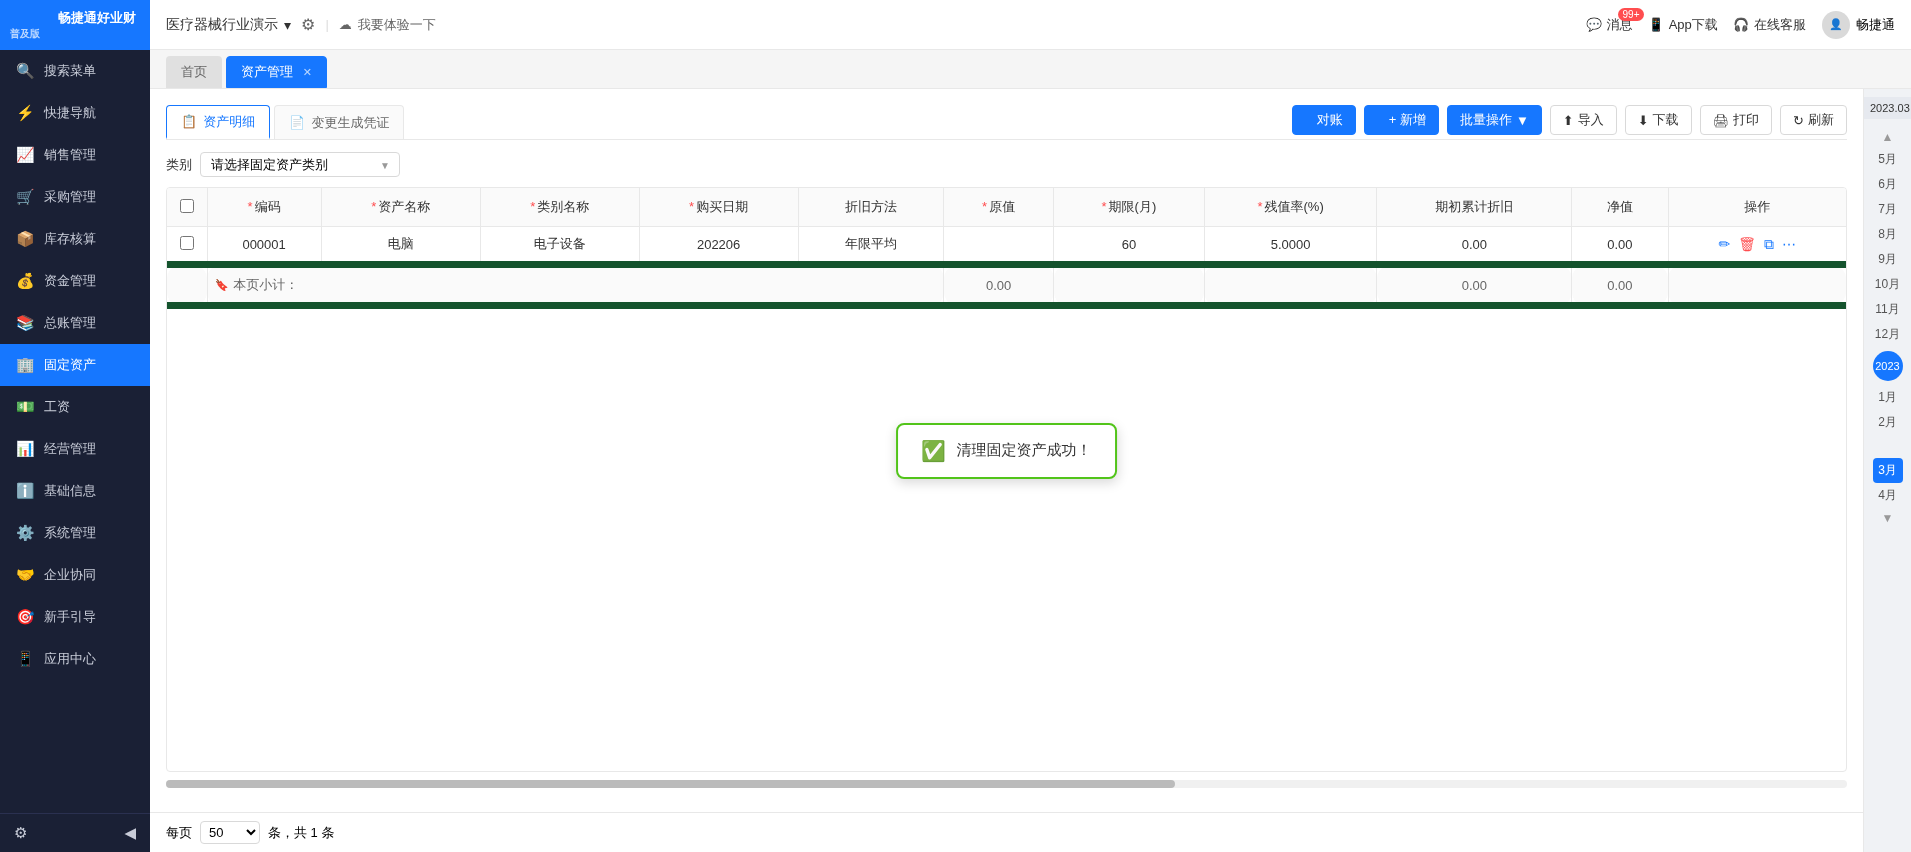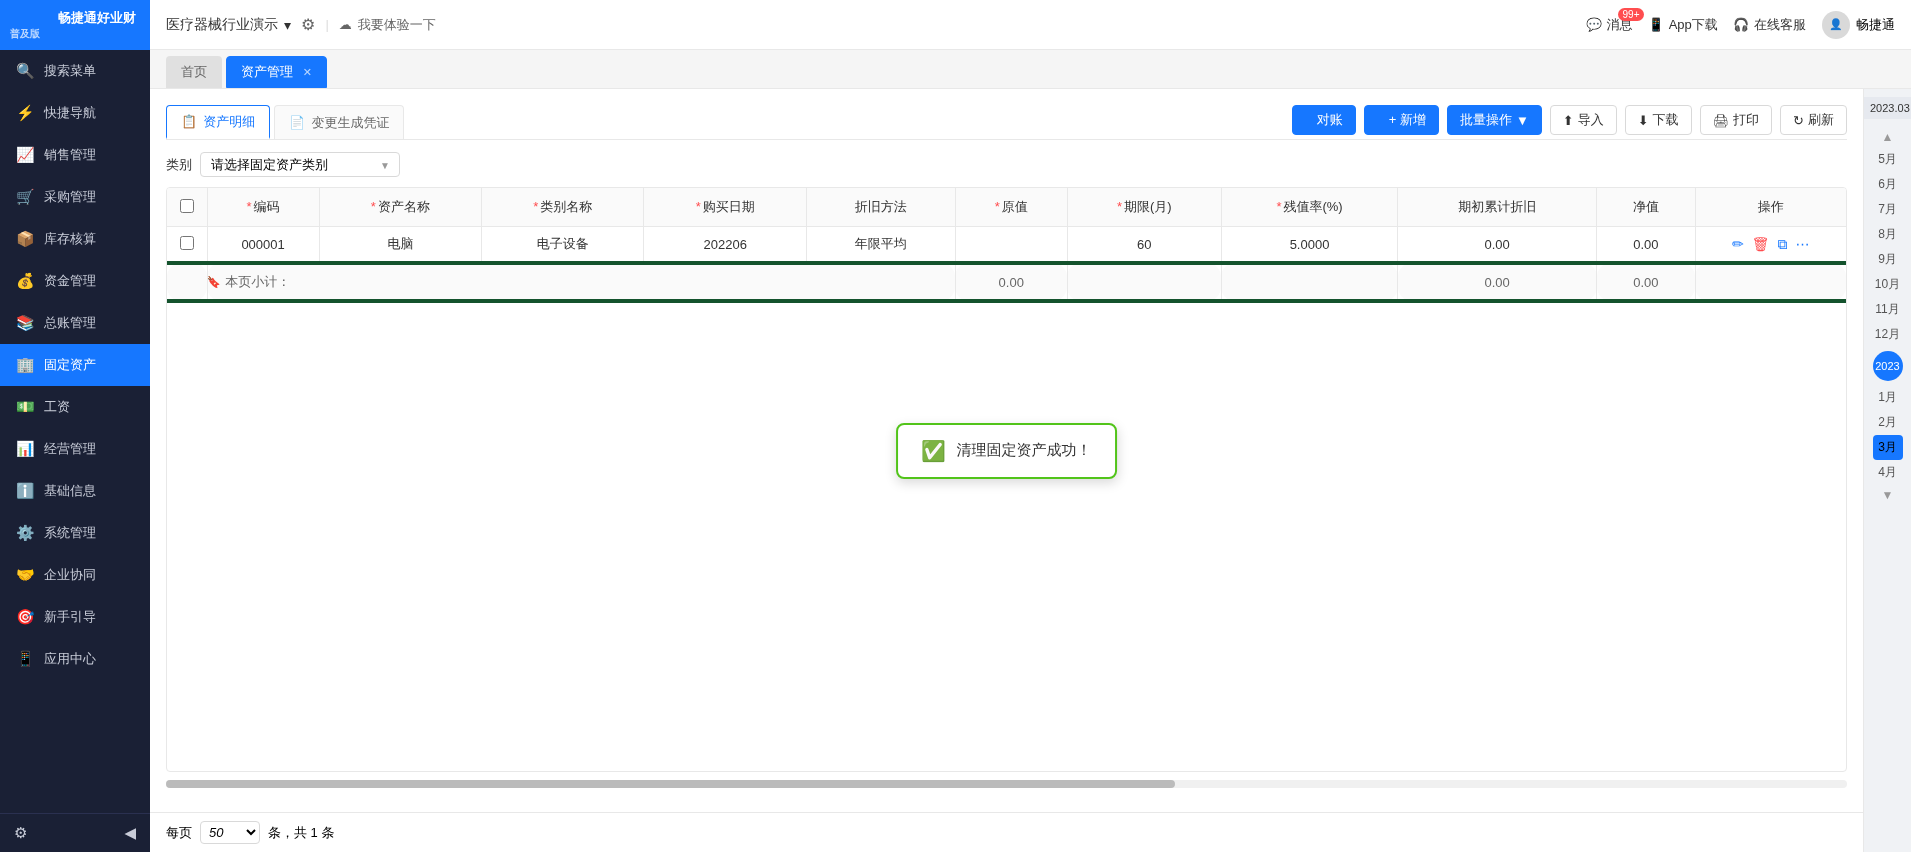--- a/index.html
+++ b/index.html
@@ -281,23 +281,23 @@
       padding: 10px 12px;
       text-align: center;
       border-bottom: 1px solid #e8e8e8;
       border-right: 1px solid #e8e8e8;
       white-space: nowrap;
       font-weight: normal;
       color: #333;
     }
     th:last-child { border-right: none; }
     td {
-      padding: 8px 0;
+      padding: 8px 8px;
       text-align: center;
-      border-bottom: 4px solid #14532d;
+      border-bottom: 7px solid #14532d;
       border-right: 1px solid #e8e8e8;
       color: #333;
       border-radius: 14px;
     }
     td:last-child { border-right: none; }
     .required { color: #ff4d4f; margin-right: 2px; }
     .sub-total-row td { background: #fafafa; color: #666; }
     .row-actions { display: flex; align-items: center; justify-content: center; gap: 8px; }
     .action-btn { color: #1677ff; cursor: pointer; font-size: 14px; }
     .action-btn.del { color: #ff4d4f; }
@@ -360,22 +360,23 @@
     .panel-month {
       font-size: 12px;
       color: #555;
       padding: 4px 2px;
       text-align: center;
       width: 100%;
       cursor: pointer;
     }
     .panel-month.current {
       background: #1677ff;
-      color: #000000;
+      color: #ffffff;
       border-radius: 4px;
+      margin-top: 23px;
     }
     .panel-scroll-btn {
       width: 100%;
       text-align: center;
       color: #999;
       cursor: pointer;
       font-size: 12px;
       padding: 3px 0;
     }
 
@@ -651,21 +652,21 @@
 
         <div class="toast" id="toast">
           <span class="toast-icon">✅</span>
           <span>清理固定资产成功！</span>
         </div>
 
       </div>
 
       <div class="pagination">
         <span>每页</span>
-        <select style="width:60px;padding:2px 4px;border:1px solid #d9d9d9;border-radius:4px;font-style:italic;">
+        <select style="width:60px;padding:2px 4px;border:1px solid #d9d9d9;border-radius:4px;">
           <option>50</option>
           <option>100</option>
           <option>200</option>
         </select>
         <span>条，共 1 条</span>
       </div>
 
     </div>
 
     <div class="right-panel">

